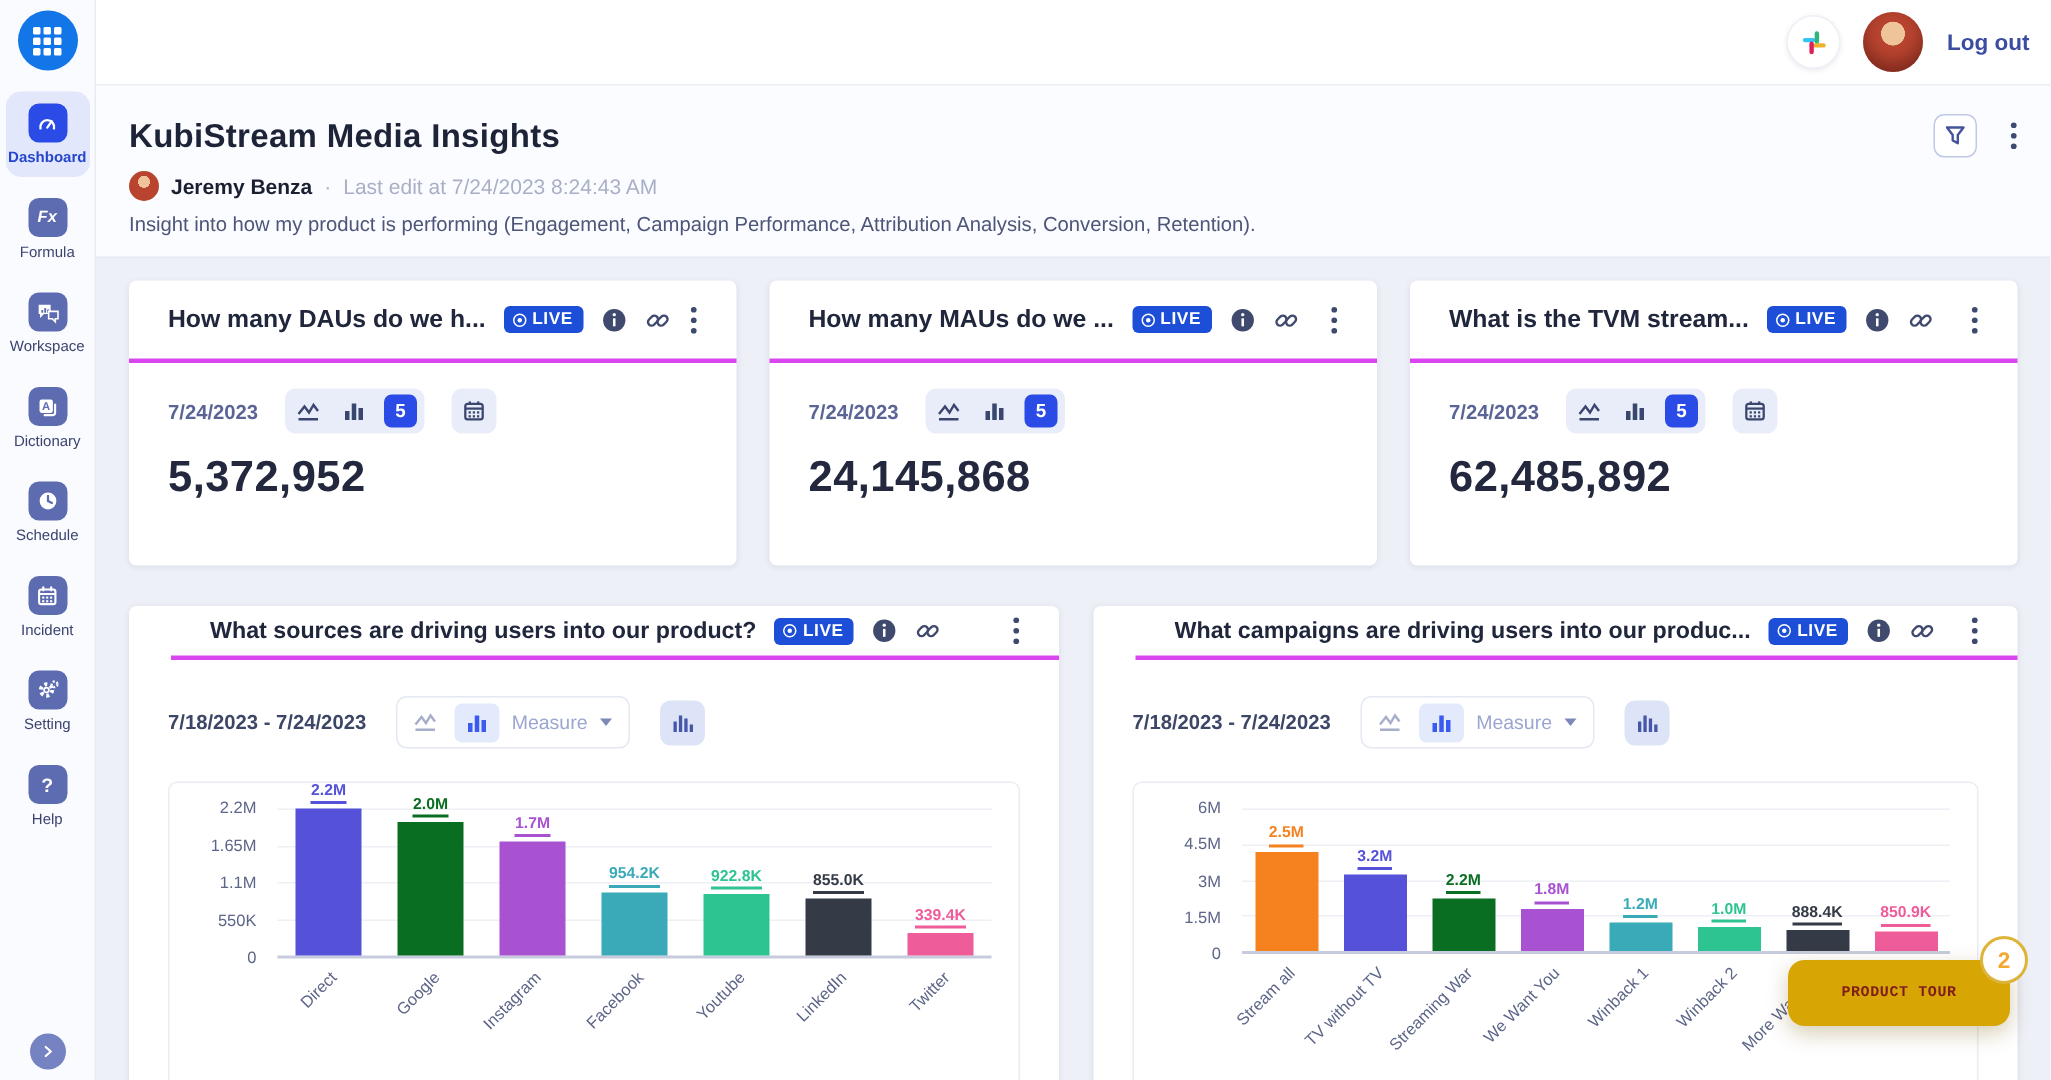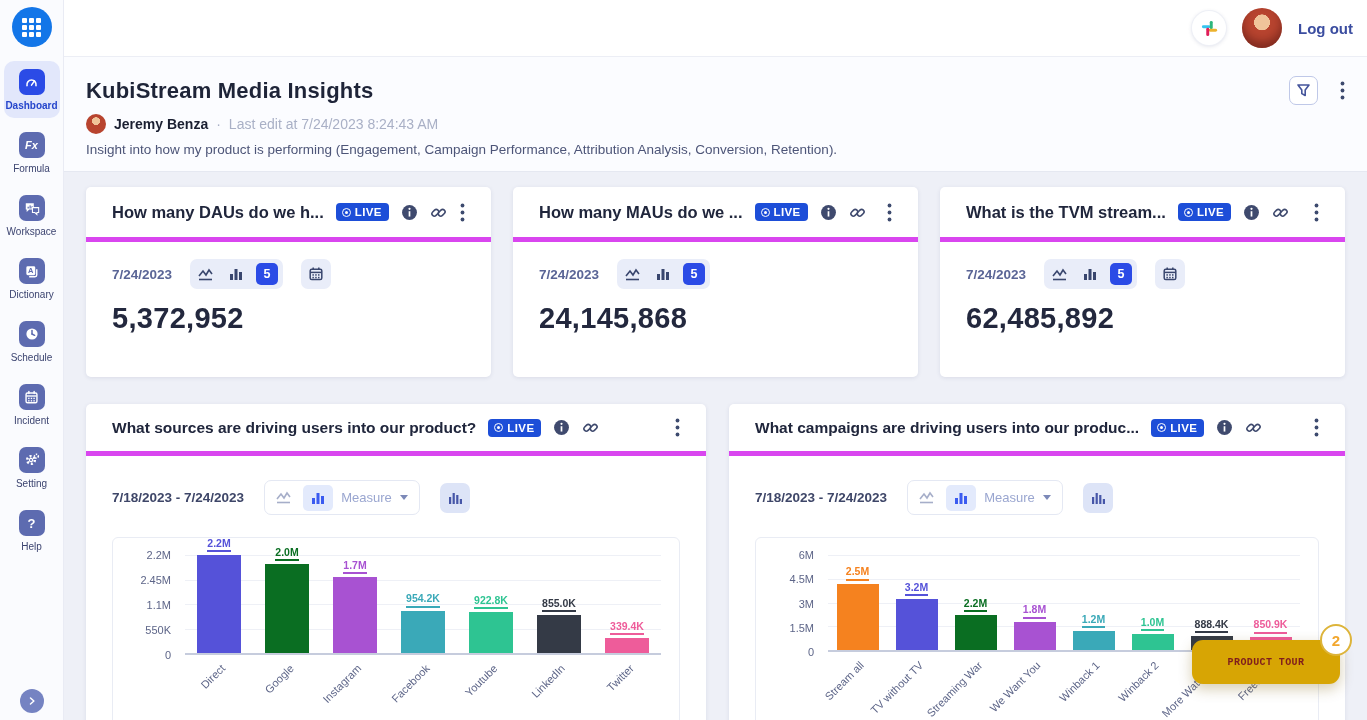--- a/index.html
+++ b/index.html
@@ -49,42 +49,42 @@
   .byline-avatar { width:20px; height:20px; border-radius:50%;
                    background:radial-gradient(circle at 50% 36%, #f0c49a 0 24%, #b8442f 25% 100%); }
   .author { font-size:14px; font-weight:700; color:#1a1f31; }
   .muted { font-size:14px; color:#a9b0c6; }
   .description { margin-top:8px; font-size:13.5px; color:#4d5578; }
 
   
   .kpi-row { margin:15px 22px 0; display:grid; grid-template-columns:repeat(3,1fr); grid-gap:22px; }
   .card { background:#fff; border-radius:5px; box-shadow:0 1px 4px rgba(40,50,100,.10); }
   .kpi-card { height:190px; }
-  .card-head { display:flex; align-items:center; gap:12px; padding:0 26px; height:55px; border-bottom:5px solid #d946ef; }
+  .card-head { display:flex; align-items:center; gap:12px; padding:0 26px; height:55px; border-bottom:3px solid #d946ef; }
   .card-title { font-size:16.5px; font-weight:700; color:#20263c; white-space:nowrap; overflow:hidden; }
   .live-badge { background:#1d4ed8; color:#fff; font-size:11.5px; font-weight:700; letter-spacing:.4px;
                 border-radius:4px; padding:3px 7px 3px 6px; display:flex; align-items:center; gap:4px; flex:0 0 auto; }
   .live-dot { width:9px; height:9px; border:1.5px solid #fff; border-radius:50%; position:relative; display:inline-block; }
   .live-dot::after { content:""; position:absolute; inset:2px; background:#fff; border-radius:50%; }
   .head-icon { cursor:pointer; display:grid; place-items:center; flex:0 0 auto; }
   .head-kebab { margin-left:auto; }
   .kpi-body { padding:17px 26px 0; }
   .kpi-toolbar { display:flex; align-items:center; gap:18px; }
   .kpi-date { font-size:13.5px; font-weight:600; color:#5a6596; }
   .seg { display:flex; align-items:center; background:#e9edf9; border-radius:7px; padding:4px 5px; gap:10px; }
   .seg-icon { display:grid; place-items:center; cursor:pointer; padding:0 2px; }
   .win-chip { background:#2b4be6; color:#fff; width:22px; height:22px; border-radius:5px;
               display:grid; place-items:center; font-size:12.5px; font-weight:700; cursor:pointer; }
   .sq-btn { background:#e9edf9; width:30px; height:30px; border-radius:7px; display:grid; place-items:center; cursor:pointer; }
   .kpi-value { margin-top:13px; font-size:29px; font-weight:800; color:#23283e; letter-spacing:.3px; }
 
   
   .charts-row { margin:27px 22px 0; display:grid; grid-template-columns:620px 1fr; grid-gap:23px; }
   .chart-card { height:380px; }
-  .chart-card .card-head { height:52px; }
+  .chart-card .card-head { height:36px;margin-left:28px; }
   .chart-card .card-title { font-size:15.5px; }
   .chart-toolbar { display:flex; align-items:center; gap:20px; padding:24px 26px 0; }
   .range { font-size:13.5px; font-weight:700; color:#3e4668; }
   .seg2 { display:flex; align-items:center; border:1px solid #e4e8f3; background:#fff; border-radius:7px; padding:3px; gap:4px; }
   .chip { padding:5px 7px; border-radius:5px; display:grid; place-items:center; cursor:pointer; }
   .chip.active { background:#e3eafc; }
   .measure { font-size:13px; color:#9aa6d0; padding:0 8px 0 4px; display:flex; align-items:center; gap:8px; cursor:pointer; }
   .caret { width:0; height:0; border-left:4.5px solid transparent; border-right:4.5px solid transparent; border-top:5px solid #7c89b8; }
   .hist-btn { background:#dde4f7; width:30px; height:30px; border-radius:7px; display:grid; place-items:center; cursor:pointer; }
 
@@ -523,21 +523,21 @@
                 <rect x="9.2" y="5" width="2.2" height="9"></rect>
                 <rect x="12.8" y="9" width="2.2" height="5"></rect>
               </g>
             </svg>
           </span>
       </div>
       <div class="chart-box chart-0">
         <div class="plot-row">
           <div class="y-axis">
               <div class="ytick" style="top: 0%;">2.2M</div>
-              <div class="ytick" style="top: 25%;">2.45M</div>
+              <div class="ytick" style="top: 25%;">1.65M</div>
               <div class="ytick" style="top: 50%;">1.1M</div>
               <div class="ytick" style="top: 75%;">550K</div>
               <div class="ytick" style="top: 100%;">0</div>
             </div>
           <div class="plot">
             <div>
                 <div class="gridline" style="top: 0%;"></div>
                 <div class="gridline" style="top: 25%;"></div>
                 <div class="gridline" style="top: 50%;"></div>
                 <div class="gridline" style="top: 75%;"></div>

